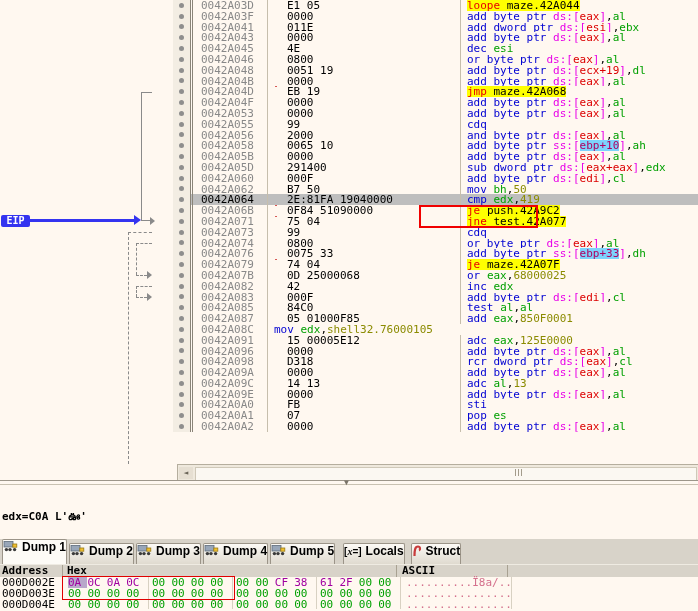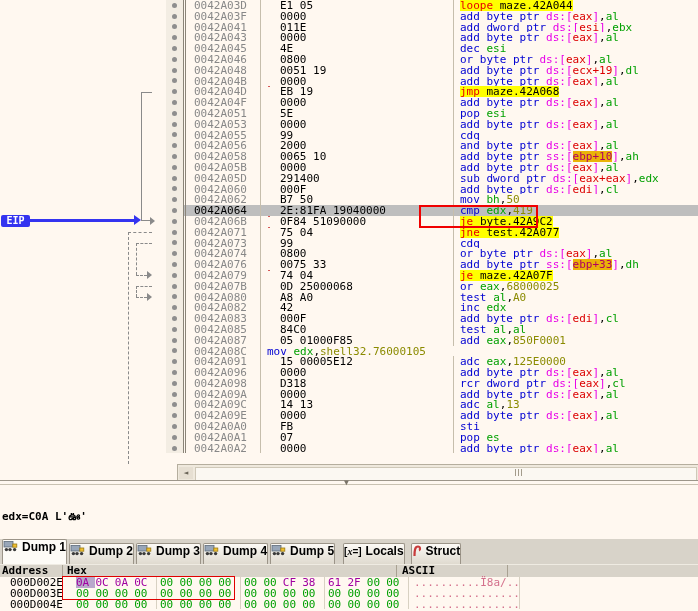--- a/index.html
+++ b/index.html
@@ -1,33 +1,33 @@
 <!DOCTYPE html>
 <html style="--hl-yellow: #FFFF00; --eip-blue: #3434F0; --box-red: #F00000;"><head>
 <meta charset="utf-8">
 <style>
   html,body{margin:0;padding:0;background:#FFF8F0;}
   .app{position:relative;width:698px;height:611px;overflow:hidden;background:#FFF8F0;
        font-family:"DejaVu Sans Mono",monospace;font-size:11px;color:#000;}
   
-  #rows{position:absolute;top:0;left:9px;right:0;border-radius:29px;}
+  #rows{position:absolute;top:0;left:16px;right:0;border-radius:29px;}
   .row{display:flex;height:10.8px;line-height:11px;white-space:pre;overflow:hidden;}
   .c-margin{width:157px;}
   .c-dot{width:17px;background:#F3EDE3;display:flex;align-items:center;justify-content:center;}
   .c-dot i{width:5px;height:5px;border-radius:50%;background:#8E8E8E;}
   .c-addr{width:66px;border-left:3px double #8A8478;padding-left:8px;color:#888;}
   .c-bytes{width:173px;border-left:1px solid #C6BEAC;padding-left:19px;position:relative;color:#000;}
   .tick{position:absolute;left:5px;top:-1px;color:#C00000;font-size:10px;}
   .c-ins{flex:1;border-left:1px solid #C6BEAC;padding-left:6px;}
   .row.sel .c-addr,.row.sel .c-bytes,.row.sel .c-ins{background:#BEBEBE;}
   .row.sel .c-addr{color:#000;}
   .ins-hl{background:var(--hl-yellow);text-align:right;}
   .t-mn{color:#0000D2}.t-seg{color:#E800E8}.t-br{color:#E800E8}.t-mem{color:#DC0000}
   .t-reg{color:#00A000}.t-imm{color:#8B8B00}.t-jmn{color:#E80000}.t-lbl{color:#000}.t-pl{color:#000}
-  .t-stk{color:#B00060;background:#eab308;text-align:center;}
+  .t-stk{color:#B00060;background:#7dd3fc;text-align:center;}
   
   .ov{position:absolute;font-weight:bold;}
   .redbox{border:2px solid var(--box-red);background:transparent;}
   .eip{left:1px;top:215px;width:29px;height:12px;background:var(--eip-blue);color:#fff;
        font-size:10px;line-height:12px;text-align:center;border-radius:2px;}
   .eiparrow{left:30px;top:219px;width:104px;height:3px;background:var(--eip-blue);}
   .eiphead{left:134px;top:215px;width:0;height:0;border-left:7px solid var(--eip-blue);
            border-top:5px solid transparent;border-bottom:5px solid transparent;}
   .gline{background:#8A8A8A;}
   .dline-h{border-top:1px dashed #8A8A8A;height:0;}
@@ -52,21 +52,21 @@
   .tab{height:21px;display:flex;align-items:flex-start;gap:4px;padding:0 0;box-sizing:border-box;
        background:linear-gradient(#FCFAF6,#DFDACF);border:1px solid #9B9488;border-bottom:none;
        border-radius:2px 2px 0 0;margin-right:2px;font-family:"Liberation Sans",sans-serif;font-size:12px;}
   .tab.active{height:25px;background:#FDFBF6;z-index:2;}
   .locico{font-size:10px;font-family:"Liberation Sans",sans-serif;}
   .locico i{font-family:"Liberation Serif",serif;}
   
   .dhead{left:0;right:0;top:565px;height:12px;background:#D8D3C9;line-height:12px;}
   .dhead span{position:absolute;top:0;}
   .dhead .sep{position:absolute;top:0;width:1px;height:12px;background:#A8A192;}
-  #dumprows{position:absolute;left:8px;top:577px;right:0;}
+  #dumprows{position:absolute;left:0;top:577px;right:0;}
   .drow{display:flex;height:10.8px;line-height:11px;white-space:pre;}
   .d-addr{width:63px;padding-left:2px;}
   .d-g{width:84px;display:flex;padding-left:3px;box-sizing:border-box;border-right:1px solid #D8D1C2;}
   .d-b{width:19.4px;}
   .bz{color:#00A000}.bn{color:#A000A0}
   .byte-sel{background:#B9A8CB;}
   .d-ascii{padding-left:5px;color:#D4708C;width:105px;border-right:1px solid #D8D1C2;}
   .dumpbox{left:62px;top:576px;width:171px;height:22px;border:1px solid #E00000;}
 </style>
 </head>
@@ -78,38 +78,36 @@
       <div class="row"><div class="c-margin"></div><div class="c-dot"><i></i></div><div class="c-addr">0042A03D</div><div class="c-bytes">E1 05</div><div class="c-ins"><span class="ins-hl"><span class="t-jmn">loope</span><span class="t-pl"> </span><span class="t-lbl">maze.42A044</span></span></div></div>
       <div class="row"><div class="c-margin"></div><div class="c-dot"><i></i></div><div class="c-addr">0042A03F</div><div class="c-bytes">0000</div><div class="c-ins"><span><span class="t-mn">add byte ptr </span><span class="t-seg">ds:</span><span class="t-br">[</span><span class="t-mem">eax</span><span class="t-br">]</span><span class="t-pl">,</span><span class="t-reg">al</span></span></div></div>
       <div class="row"><div class="c-margin"></div><div class="c-dot"><i></i></div><div class="c-addr">0042A041</div><div class="c-bytes">011E</div><div class="c-ins"><span><span class="t-mn">add dword ptr </span><span class="t-seg">ds:</span><span class="t-br">[</span><span class="t-mem">esi</span><span class="t-br">]</span><span class="t-pl">,</span><span class="t-reg">ebx</span></span></div></div>
       <div class="row"><div class="c-margin"></div><div class="c-dot"><i></i></div><div class="c-addr">0042A043</div><div class="c-bytes">0000</div><div class="c-ins"><span><span class="t-mn">add byte ptr </span><span class="t-seg">ds:</span><span class="t-br">[</span><span class="t-mem">eax</span><span class="t-br">]</span><span class="t-pl">,</span><span class="t-reg">al</span></span></div></div>
       <div class="row"><div class="c-margin"></div><div class="c-dot"><i></i></div><div class="c-addr">0042A045</div><div class="c-bytes">4E</div><div class="c-ins"><span><span class="t-mn">dec </span><span class="t-reg">esi</span></span></div></div>
       <div class="row"><div class="c-margin"></div><div class="c-dot"><i></i></div><div class="c-addr">0042A046</div><div class="c-bytes">0800</div><div class="c-ins"><span><span class="t-mn">or byte ptr </span><span class="t-seg">ds:</span><span class="t-br">[</span><span class="t-mem">eax</span><span class="t-br">]</span><span class="t-pl">,</span><span class="t-reg">al</span></span></div></div>
       <div class="row"><div class="c-margin"></div><div class="c-dot"><i></i></div><div class="c-addr">0042A048</div><div class="c-bytes">0051 19</div><div class="c-ins"><span><span class="t-mn">add byte ptr </span><span class="t-seg">ds:</span><span class="t-br">[</span><span class="t-mem">ecx+19</span><span class="t-br">]</span><span class="t-pl">,</span><span class="t-reg">dl</span></span></div></div>
       <div class="row"><div class="c-margin"></div><div class="c-dot"><i></i></div><div class="c-addr">0042A04B</div><div class="c-bytes">0000</div><div class="c-ins"><span><span class="t-mn">add byte ptr </span><span class="t-seg">ds:</span><span class="t-br">[</span><span class="t-mem">eax</span><span class="t-br">]</span><span class="t-pl">,</span><span class="t-reg">al</span></span></div></div>
       <div class="row"><div class="c-margin"></div><div class="c-dot"><i></i></div><div class="c-addr">0042A04D</div><div class="c-bytes"><span class="tick">ˇ</span>EB 19</div><div class="c-ins"><span class="ins-hl"><span class="t-jmn">jmp</span><span class="t-pl"> </span><span class="t-lbl">maze.42A068</span></span></div></div>
       <div class="row"><div class="c-margin"></div><div class="c-dot"><i></i></div><div class="c-addr">0042A04F</div><div class="c-bytes">0000</div><div class="c-ins"><span><span class="t-mn">add byte ptr </span><span class="t-seg">ds:</span><span class="t-br">[</span><span class="t-mem">eax</span><span class="t-br">]</span><span class="t-pl">,</span><span class="t-reg">al</span></span></div></div>
-      <div class="row"><div class="c-margin"></div><div class="c-dot"><i></i></div><div class="c-addr">0042A051</div><div class="c-bytes">5E</div><div class="c-ins"><span><span class="t-mn">pop </span><span class="t-reg">esi</span></span></div></div>
       <div class="row"><div class="c-margin"></div><div class="c-dot"><i></i></div><div class="c-addr">0042A053</div><div class="c-bytes">0000</div><div class="c-ins"><span><span class="t-mn">add byte ptr </span><span class="t-seg">ds:</span><span class="t-br">[</span><span class="t-mem">eax</span><span class="t-br">]</span><span class="t-pl">,</span><span class="t-reg">al</span></span></div></div>
       <div class="row"><div class="c-margin"></div><div class="c-dot"><i></i></div><div class="c-addr">0042A055</div><div class="c-bytes">99</div><div class="c-ins"><span><span class="t-mn">cdq</span></span></div></div>
       <div class="row"><div class="c-margin"></div><div class="c-dot"><i></i></div><div class="c-addr">0042A056</div><div class="c-bytes">2000</div><div class="c-ins"><span><span class="t-mn">and byte ptr </span><span class="t-seg">ds:</span><span class="t-br">[</span><span class="t-mem">eax</span><span class="t-br">]</span><span class="t-pl">,</span><span class="t-reg">al</span></span></div></div>
       <div class="row"><div class="c-margin"></div><div class="c-dot"><i></i></div><div class="c-addr">0042A058</div><div class="c-bytes">0065 10</div><div class="c-ins"><span><span class="t-mn">add byte ptr </span><span class="t-seg">ss:</span><span class="t-br">[</span><span class="t-stk">ebp+10</span><span class="t-br">]</span><span class="t-pl">,</span><span class="t-reg">ah</span></span></div></div>
       <div class="row"><div class="c-margin"></div><div class="c-dot"><i></i></div><div class="c-addr">0042A05B</div><div class="c-bytes">0000</div><div class="c-ins"><span><span class="t-mn">add byte ptr </span><span class="t-seg">ds:</span><span class="t-br">[</span><span class="t-mem">eax</span><span class="t-br">]</span><span class="t-pl">,</span><span class="t-reg">al</span></span></div></div>
       <div class="row"><div class="c-margin"></div><div class="c-dot"><i></i></div><div class="c-addr">0042A05D</div><div class="c-bytes">291400</div><div class="c-ins"><span><span class="t-mn">sub dword ptr </span><span class="t-seg">ds:</span><span class="t-br">[</span><span class="t-mem">eax+eax</span><span class="t-br">]</span><span class="t-pl">,</span><span class="t-reg">edx</span></span></div></div>
       <div class="row"><div class="c-margin"></div><div class="c-dot"><i></i></div><div class="c-addr">0042A060</div><div class="c-bytes">000F</div><div class="c-ins"><span><span class="t-mn">add byte ptr </span><span class="t-seg">ds:</span><span class="t-br">[</span><span class="t-mem">edi</span><span class="t-br">]</span><span class="t-pl">,</span><span class="t-reg">cl</span></span></div></div>
       <div class="row"><div class="c-margin"></div><div class="c-dot"><i></i></div><div class="c-addr">0042A062</div><div class="c-bytes">B7 50</div><div class="c-ins"><span><span class="t-mn">mov </span><span class="t-reg">bh</span><span class="t-pl">,</span><span class="t-imm">50</span></span></div></div>
       <div class="row sel"><div class="c-margin"></div><div class="c-dot"><i></i></div><div class="c-addr">0042A064</div><div class="c-bytes">2E:81FA 19040000</div><div class="c-ins"><span><span class="t-mn">cmp </span><span class="t-reg">edx</span><span class="t-pl">,</span><span class="t-imm">419</span></span></div></div>
-      <div class="row"><div class="c-margin"></div><div class="c-dot"><i></i></div><div class="c-addr">0042A06B</div><div class="c-bytes"><span class="tick">ˇ</span>0F84 51090000</div><div class="c-ins"><span class="ins-hl"><span class="t-jmn">je</span><span class="t-pl"> </span><span class="t-lbl">byte.42A9C2</span></span></div></div>
+      <div class="row"><div class="c-margin"></div><div class="c-dot"><i></i></div><div class="c-addr">0042A06B</div><div class="c-bytes"><span class="tick">ˇ</span>0F84 51090000</div><div class="c-ins"><span class="ins-hl"><span class="t-jmn">je</span><span class="t-pl"> </span><span class="t-lbl">push.42A9C2</span></span></div></div>
       <div class="row"><div class="c-margin"></div><div class="c-dot"><i></i></div><div class="c-addr">0042A071</div><div class="c-bytes"><span class="tick">ˇ</span>75 04</div><div class="c-ins"><span class="ins-hl"><span class="t-jmn">jne</span><span class="t-pl"> </span><span class="t-lbl">test.42A077</span></span></div></div>
       <div class="row"><div class="c-margin"></div><div class="c-dot"><i></i></div><div class="c-addr">0042A073</div><div class="c-bytes">99</div><div class="c-ins"><span><span class="t-mn">cdq</span></span></div></div>
       <div class="row"><div class="c-margin"></div><div class="c-dot"><i></i></div><div class="c-addr">0042A074</div><div class="c-bytes">0800</div><div class="c-ins"><span><span class="t-mn">or byte ptr </span><span class="t-seg">ds:</span><span class="t-br">[</span><span class="t-mem">eax</span><span class="t-br">]</span><span class="t-pl">,</span><span class="t-reg">al</span></span></div></div>
       <div class="row"><div class="c-margin"></div><div class="c-dot"><i></i></div><div class="c-addr">0042A076</div><div class="c-bytes">0075 33</div><div class="c-ins"><span><span class="t-mn">add byte ptr </span><span class="t-seg">ss:</span><span class="t-br">[</span><span class="t-stk">ebp+33</span><span class="t-br">]</span><span class="t-pl">,</span><span class="t-reg">dh</span></span></div></div>
       <div class="row"><div class="c-margin"></div><div class="c-dot"><i></i></div><div class="c-addr">0042A079</div><div class="c-bytes"><span class="tick">ˇ</span>74 04</div><div class="c-ins"><span class="ins-hl"><span class="t-jmn">je</span><span class="t-pl"> </span><span class="t-lbl">maze.42A07F</span></span></div></div>
       <div class="row"><div class="c-margin"></div><div class="c-dot"><i></i></div><div class="c-addr">0042A07B</div><div class="c-bytes">0D 25000068</div><div class="c-ins"><span><span class="t-mn">or </span><span class="t-reg">eax</span><span class="t-pl">,</span><span class="t-imm">68000025</span></span></div></div>
-      <div class="row"><div class="c-margin"></div><div class="c-dot"><i></i></div><div class="c-addr">0042A080</div><div class="c-bytes">A8 A0</div><div class="c-ins"><span><span class="t-mn">test </span><span class="t-reg">al</span><span class="t-pl">,</span><span class="t-imm">A0</span></span></div></div>
       <div class="row"><div class="c-margin"></div><div class="c-dot"><i></i></div><div class="c-addr">0042A082</div><div class="c-bytes">42</div><div class="c-ins"><span><span class="t-mn">inc </span><span class="t-reg">edx</span></span></div></div>
       <div class="row"><div class="c-margin"></div><div class="c-dot"><i></i></div><div class="c-addr">0042A083</div><div class="c-bytes">000F</div><div class="c-ins"><span><span class="t-mn">add byte ptr </span><span class="t-seg">ds:</span><span class="t-br">[</span><span class="t-mem">edi</span><span class="t-br">]</span><span class="t-pl">,</span><span class="t-reg">cl</span></span></div></div>
       <div class="row"><div class="c-margin"></div><div class="c-dot"><i></i></div><div class="c-addr">0042A085</div><div class="c-bytes">84C0</div><div class="c-ins"><span><span class="t-mn">test </span><span class="t-reg">al</span><span class="t-pl">,</span><span class="t-reg">al</span></span></div></div>
       <div class="row"><div class="c-margin"></div><div class="c-dot"><i></i></div><div class="c-addr">0042A087</div><div class="c-bytes">05 01000F85</div><div class="c-ins"><span><span class="t-mn">add </span><span class="t-reg">eax</span><span class="t-pl">,</span><span class="t-imm">850F0001</span></span></div></div>
       <div class="row"><div class="c-margin"></div><div class="c-dot"><i></i></div><div class="c-addr">0042A08C</div><div class="c-ins"><span><span class="t-mn">mov </span><span class="t-reg">edx</span><span class="t-pl">,</span><span class="t-imm">shell32.76000105</span></span></div></div>
       <div class="row"><div class="c-margin"></div><div class="c-dot"><i></i></div><div class="c-addr">0042A091</div><div class="c-bytes">15 00005E12</div><div class="c-ins"><span><span class="t-mn">adc </span><span class="t-reg">eax</span><span class="t-pl">,</span><span class="t-imm">125E0000</span></span></div></div>
       <div class="row"><div class="c-margin"></div><div class="c-dot"><i></i></div><div class="c-addr">0042A096</div><div class="c-bytes">0000</div><div class="c-ins"><span><span class="t-mn">add byte ptr </span><span class="t-seg">ds:</span><span class="t-br">[</span><span class="t-mem">eax</span><span class="t-br">]</span><span class="t-pl">,</span><span class="t-reg">al</span></span></div></div>
       <div class="row"><div class="c-margin"></div><div class="c-dot"><i></i></div><div class="c-addr">0042A098</div><div class="c-bytes">D318</div><div class="c-ins"><span><span class="t-mn">rcr dword ptr </span><span class="t-seg">ds:</span><span class="t-br">[</span><span class="t-mem">eax</span><span class="t-br">]</span><span class="t-pl">,</span><span class="t-reg">cl</span></span></div></div>
       <div class="row"><div class="c-margin"></div><div class="c-dot"><i></i></div><div class="c-addr">0042A09A</div><div class="c-bytes">0000</div><div class="c-ins"><span><span class="t-mn">add byte ptr </span><span class="t-seg">ds:</span><span class="t-br">[</span><span class="t-mem">eax</span><span class="t-br">]</span><span class="t-pl">,</span><span class="t-reg">al</span></span></div></div>
       <div class="row"><div class="c-margin"></div><div class="c-dot"><i></i></div><div class="c-addr">0042A09C</div><div class="c-bytes">14 13</div><div class="c-ins"><span><span class="t-mn">adc </span><span class="t-reg">al</span><span class="t-pl">,</span><span class="t-imm">13</span></span></div></div>

